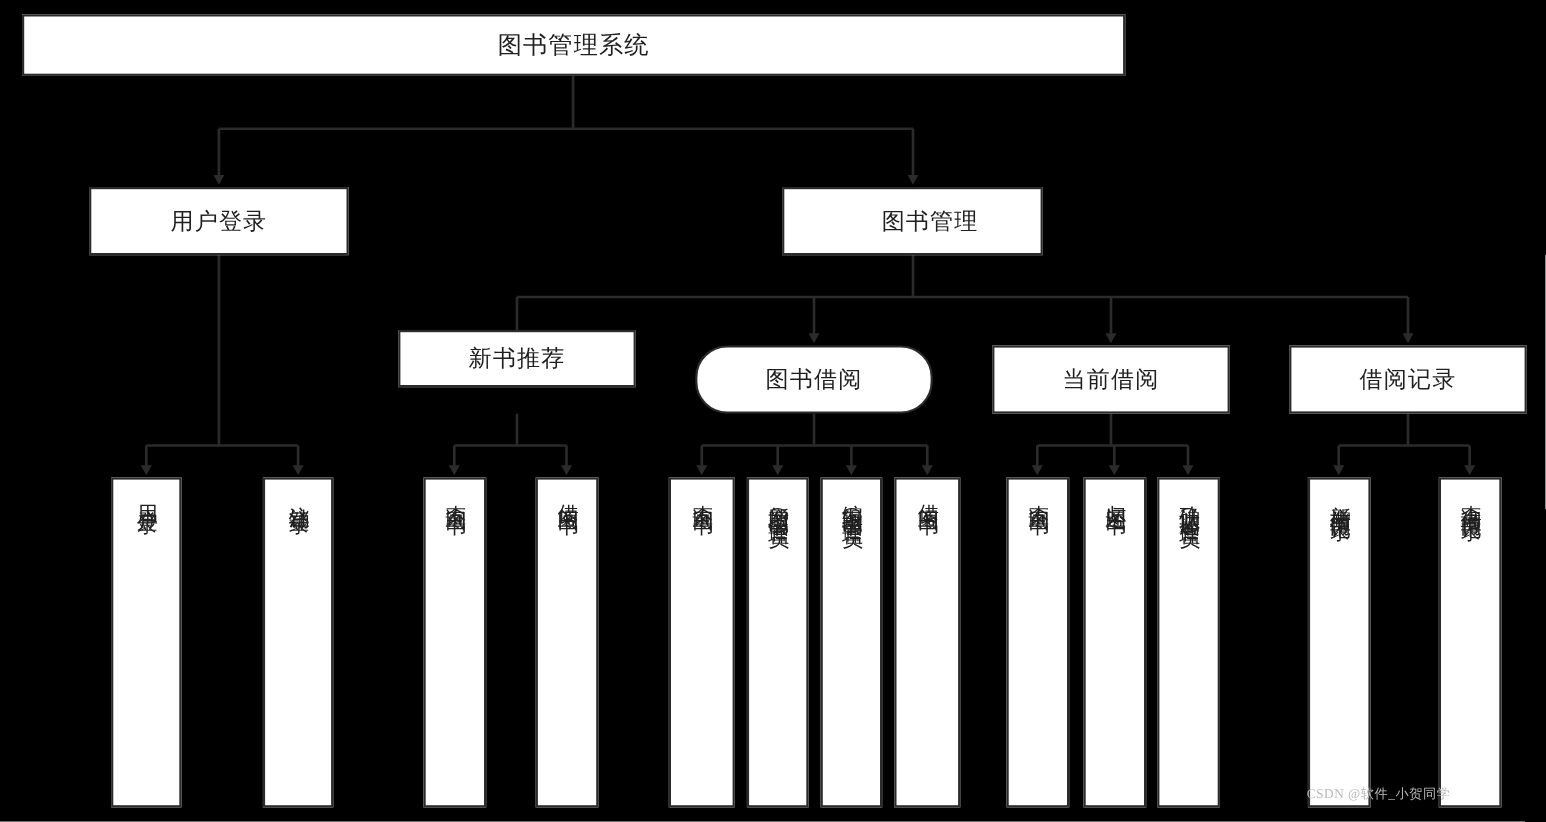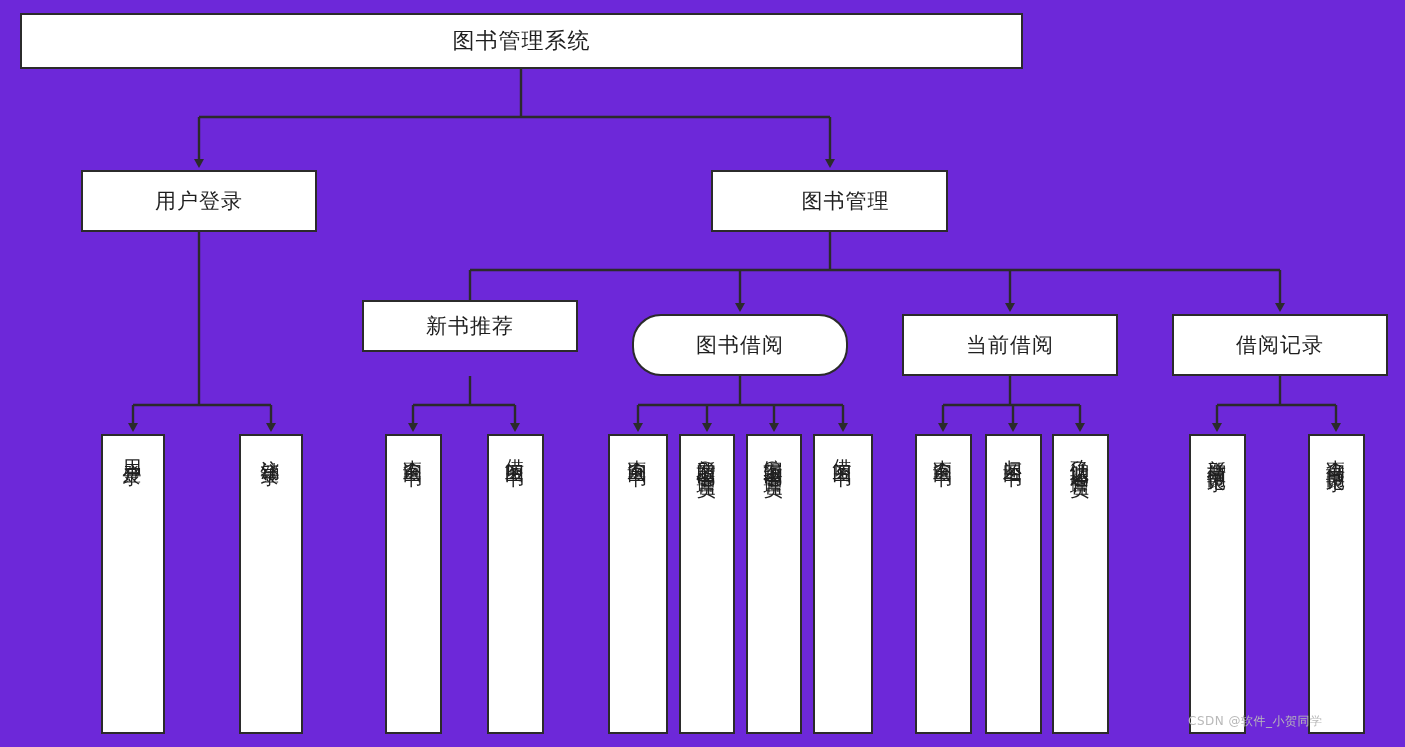--- a/index.html
+++ b/index.html
@@ -9,22 +9,23 @@
     background: #ffffff;
   }
   body {
     font-family: "DejaVu Sans", "Liberation Sans", sans-serif;
     color: #1a1a1a;
   }
   #canvas {
     position: relative;
     width: 1405px;
     height: 747px;
-    background: #6d28d9;
+    background: #000000;
     overflow: hidden;
+    font-family: Liberation Serif, serif;
   }
   svg.connectors {
     position: absolute;
     left: 0;
     top: 0;
     width: 1405px;
     height: 747px;
     pointer-events: none;
   }
   .node {

